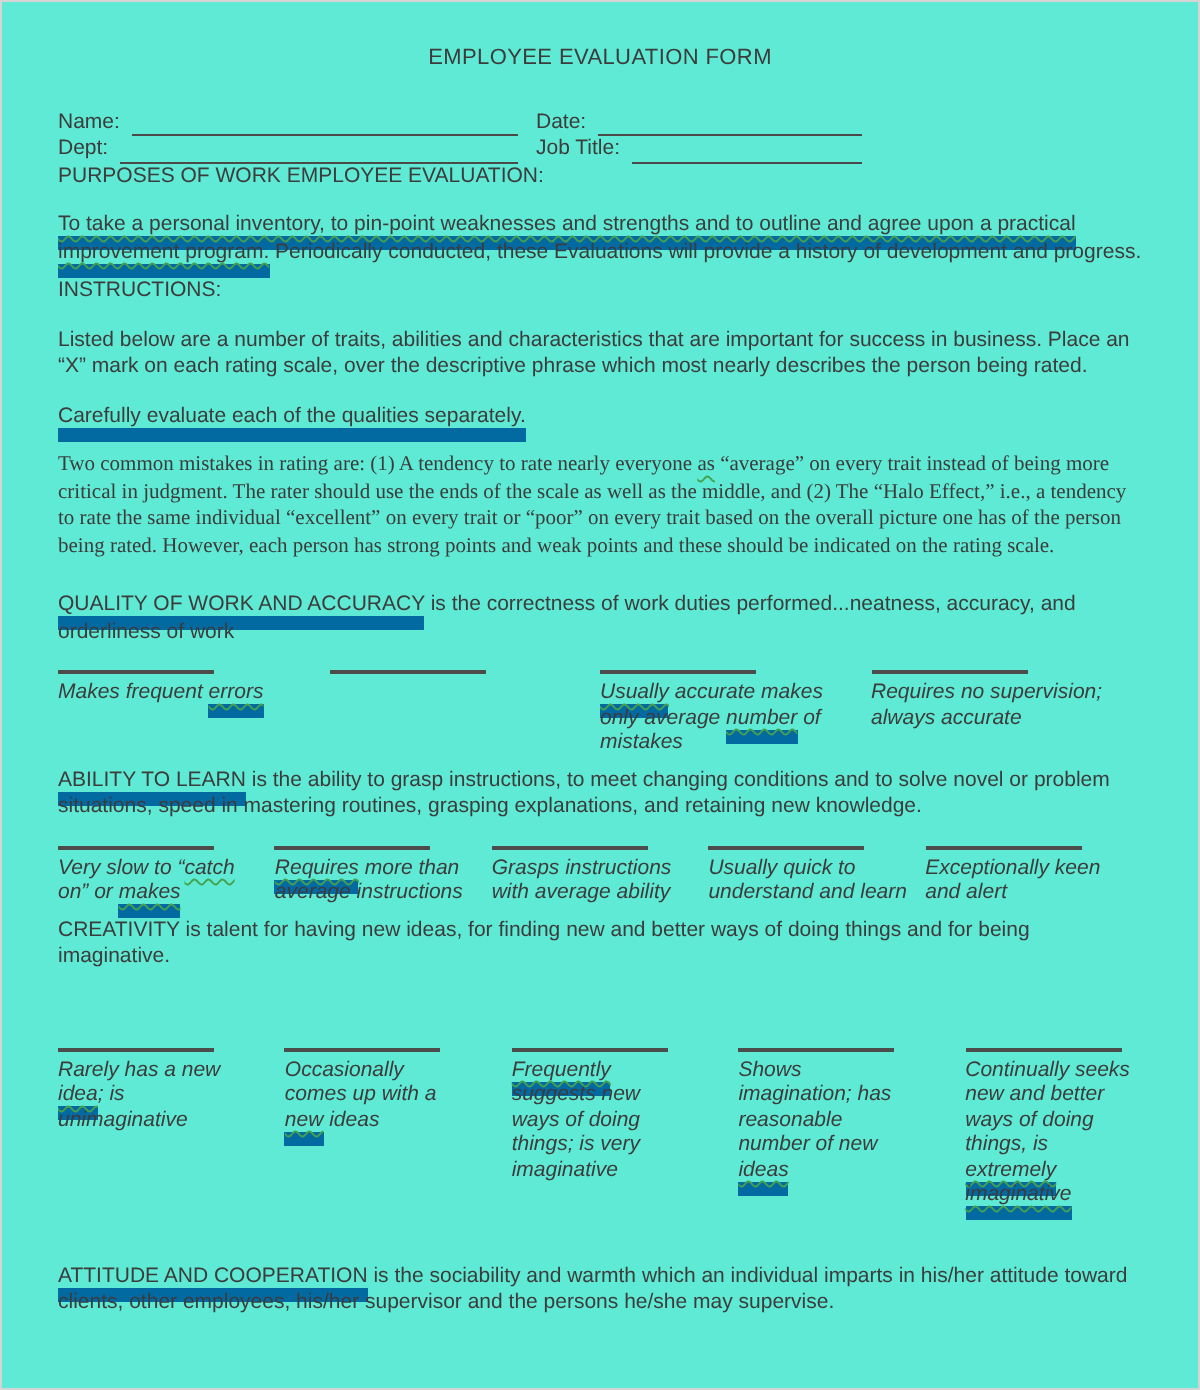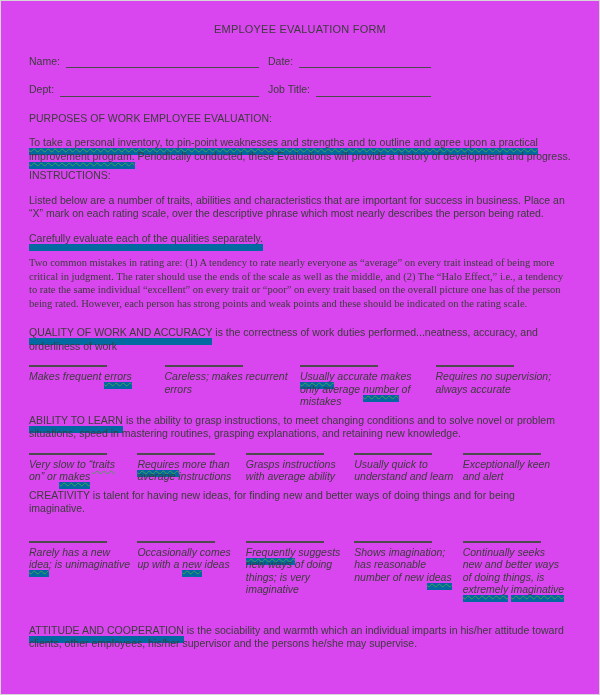--- a/index.html
+++ b/index.html
@@ -1,40 +1,40 @@
 <!DOCTYPE html>
 <html><head>
 <meta charset="utf-8">
 <style>
   html,body { margin:0; padding:0; background:#ffffff; }
   .page {
     width:600px; height:695px; box-sizing:border-box;
-    background:#d946ef; border:1px solid #d5d5d5;
+    background:#5eead4; border:1px solid #d5d5d5;
     padding:22px 28px 18px 28px; overflow:hidden;
     font-family:"Liberation Sans","DejaVu Sans",sans-serif;
     color:#3c3c3c; font-size:10.5px; line-height:13.5px;
   }
   .title { font-size:11px; font-weight:normal; text-align:center; margin:0 0 18px 0; letter-spacing:.2px; }
-  .form-row { display:flex; align-items:flex-end; margin-bottom:15px; }
+  .form-row { display:flex; align-items:flex-end; margin-bottom:0; }
   .fr-left { display:flex; align-items:flex-end; width:230px; }
   .fr-right { display:flex; align-items:flex-end; width:163px; margin-left:9px; }
   .lbl { margin-right:6px; white-space:nowrap; }
   .blank { flex:1; border-bottom:1px solid #4a4a4a; height:12px; }
   .para { margin:0 0 11px 0; }
   .mb6 { margin-bottom:6px; }
   .mb5 { margin-bottom:16px;font-family:Liberation Serif, serif; }
   .mb0 { margin-bottom:0; }
   .u { border-bottom:7px solid #0369a1; }
   .wavy {
     text-decoration-line:underline; text-decoration-style:wavy;
     text-decoration-color:#44a14d; text-decoration-thickness:1px;
     text-underline-offset:2px; text-decoration-skip-ink:none;
   }
   .scale { display:flex; margin:12px 0 6px 0;font-style:italic; }
-  .scale-lg { margin-top:25px; }
+  .scale-lg { margin-top:38px;gap:25px; }
   .cell { flex:1; padding-right:6px; box-sizing:border-box; }
   .scale-line { width:78px; border-top:2px solid #4c4c4c; margin-bottom:3px; }
   .cell-text { font-size:10.5px; line-height:12.5px; }
   .attitude { margin-top:28px; margin-bottom:0; }
 </style>
 </head>
 <body>
 
 <div class="page">
 
@@ -77,38 +77,37 @@
   <div>
       <div>
         <p class="para mb0"><span class="u">QUALITY OF WORK AND ACCURACY</span><span> is the correctness of work duties performed...neatness, accuracy, and orderliness of work</span></p>
         <div class="scale">
           <div class="cell">
             <div class="scale-line"></div>
             <div class="cell-text"><span>Makes frequent </span><span class="u wavy">errors</span></div>
           </div>
           <div class="cell">
             <div class="scale-line"></div>
-            <div class="cell-text"><span>Careless; makes recurrent errors</span></div>
           </div>
           <div class="cell">
             <div class="scale-line"></div>
             <div class="cell-text"><span class="u wavy">Usually</span><span> accurate makes only average </span><span class="u wavy">number</span><span> of mistakes</span></div>
           </div>
           <div class="cell">
             <div class="scale-line"></div>
             <div class="cell-text"><span>Requires no supervision; always accurate</span></div>
           </div>
         </div>
       </div>
       <div>
         <p class="para mb0"><span class="u">ABILITY TO LEARN</span><span> is the ability to grasp instructions, to meet changing conditions and to solve novel or problem situations, speed in mastering routines, grasping explanations, and retaining new knowledge.</span></p>
         <div class="scale">
           <div class="cell">
             <div class="scale-line"></div>
-            <div class="cell-text"><span>Very slow to “</span><span class="wavy">traits</span><span> on” or </span><span class="u wavy">makes</span></div>
+            <div class="cell-text"><span>Very slow to “</span><span class="wavy">catch</span><span> on” or </span><span class="u wavy">makes</span></div>
           </div>
           <div class="cell">
             <div class="scale-line"></div>
             <div class="cell-text"><span class="u wavy">Requires</span><span> more than average instructions</span></div>
           </div>
           <div class="cell">
             <div class="scale-line"></div>
             <div class="cell-text"><span>Grasps instructions with average ability</span></div>
           </div>
           <div class="cell">

